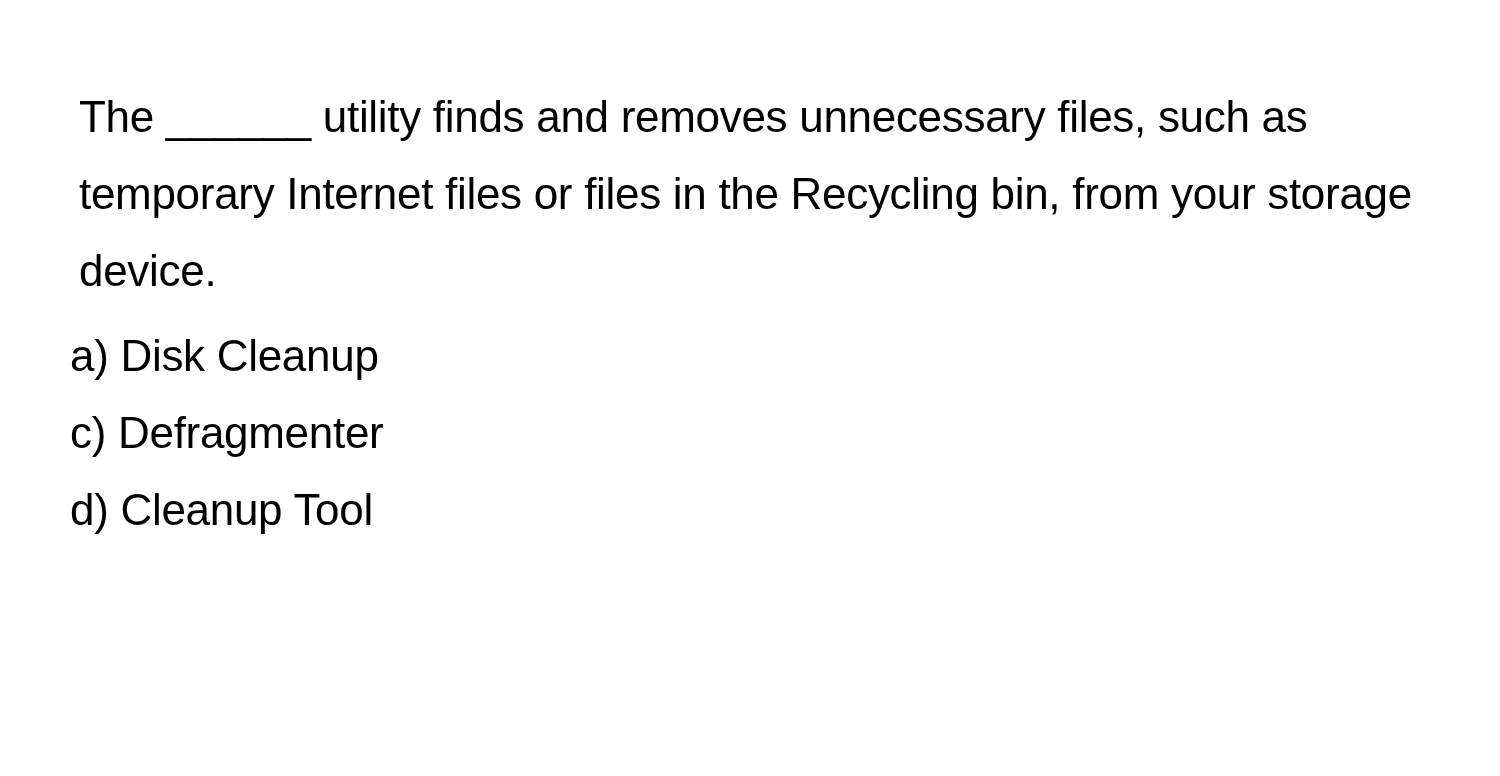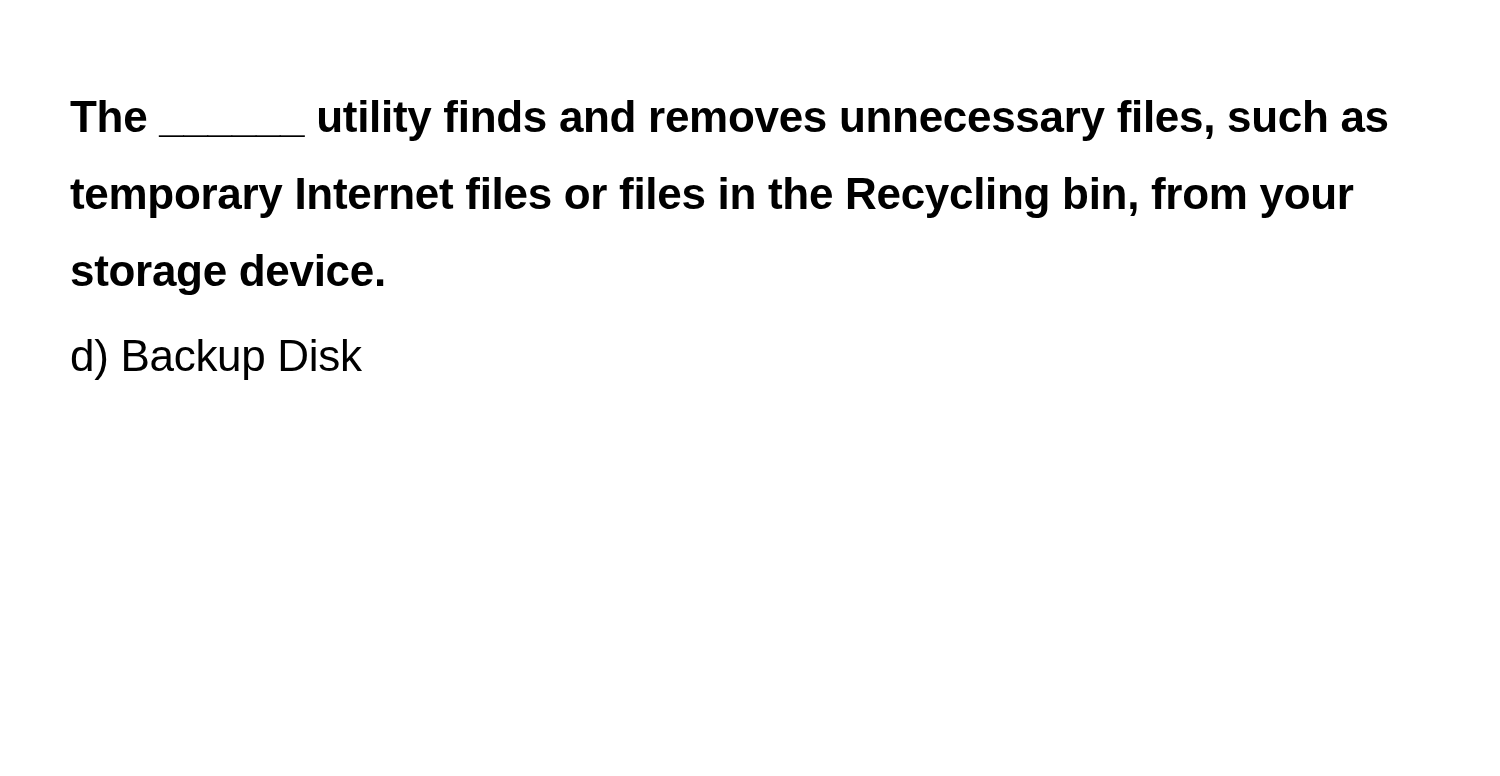--- a/index.html
+++ b/index.html
@@ -11,37 +11,46 @@
       width: 1500px;
       height: 776px;
       background-color: #ffffff;
       font-family: -apple-system, BlinkMacSystemFont, "Segoe UI", Helvetica, Arial, sans-serif;
       padding: 78px 70px 70px 70px;
       color: #000000;
     }
     .question-text {
       font-size: 44px;
       line-height: 1.75;
-      font-weight: 700;
+      font-weight: 400;
       letter-spacing: -0.3px;
       margin-bottom: 8px;
+      margin-left: 9px;
     }
     .options {
       font-size: 44px;
       line-height: 1.75;
       font-weight: 400;
       letter-spacing: -0.3px;
     }
     .option {
       display: block;
     }
   </style>
 </head>
 <body>
 
 <div class="question-text">The ______ utility finds and removes unnecessary files, such as temporary Internet files or files in the Recycling bin, from your storage device.</div>
 
 <div class="options">
   <div class="option">
+    <span>a)</span>
+    <span>Disk Cleanup</span>
+  </div>
+  <div class="option">
+    <span>c)</span>
+    <span>Defragmenter</span>
+  </div>
+  <div class="option">
     <span>d)</span>
-    <span>Backup Disk</span>
+    <span>Cleanup Tool</span>
   </div>
 </div>
 
 </body></html>

